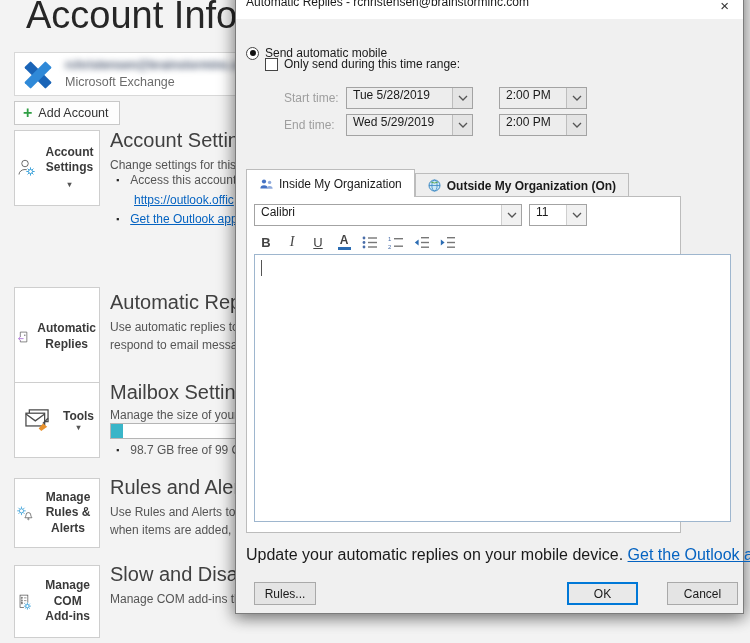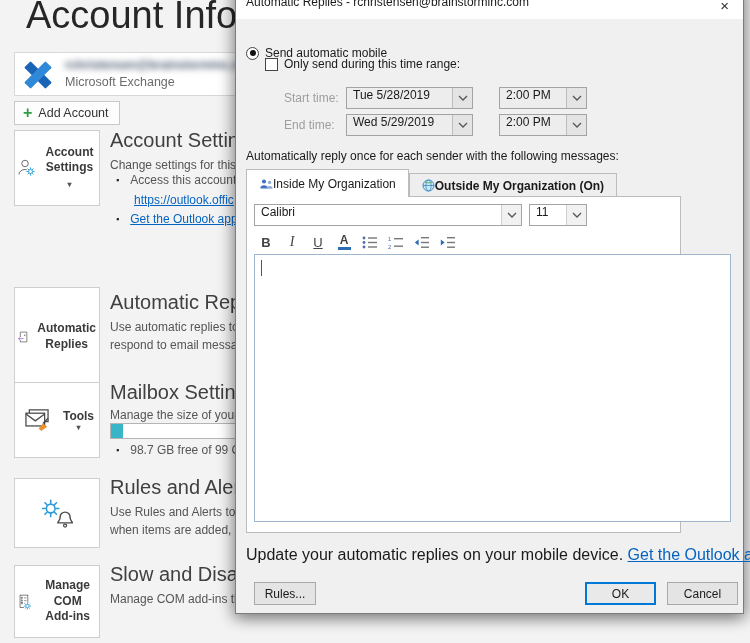--- a/index.html
+++ b/index.html
@@ -50,21 +50,21 @@
   .dis-lbl{position:absolute;left:48px;font-size:12px;color:#9e9e9e}
   .combo{position:absolute;height:22px;border:1px solid #a3a3a3;background:#ededed;display:flex;align-items:flex-start;
     font-size:12px;color:#1a1a1a}
   .combo .val{flex:1;padding:0 6px;white-space:nowrap;overflow:hidden}
   .combo .chev{width:20px;align-self:stretch;display:flex;align-items:center;justify-content:center;
     border-left:1px solid #bdbdbd;background:#e4e4e4}
   .combo.white{background:#fff}
   .combo.white .chev{background:#f1f1f1;border-left:1px solid #cfcfcf}
   .note{left:10px;font-size:12px;color:#1a1a1a;white-space:nowrap}
   .tabstrip{left:10px;top:184px;height:28px;display:flex;align-items:flex-end}
-  .tab{display:flex;align-items:center;gap:0;font-size:12px;color:#1a1a1a;border:1px solid #bcbcbc;
+  .tab{display:flex;align-items:center;gap:6px;font-size:12px;color:#1a1a1a;border:1px solid #bcbcbc;
     border-bottom:none;padding:0 12px;cursor:default}
   .tab.active{height:28px;background:#fff;position:relative;z-index:3}
   .tab.inactive{height:24px;background:#eee;font-weight:bold;}
   .panel{left:10px;top:211px;width:435px;height:337px;background:#fff;border:1px solid #bcbcbc;z-index:1}
   .toolbar-btn{width:24px;height:20px;display:flex;align-items:center;justify-content:center;border:1px solid transparent;cursor:default}
   .tb-b{font-weight:bold;font-size:13px;color:#444}
   .tb-i{font-family:"Liberation Serif",serif;font-style:italic;font-size:14px;color:#444}
   .tb-u{font-size:13px;text-decoration:underline;color:#444}
   .tb-a{font-size:12px;font-weight:bold;color:#444;display:flex;flex-direction:column;align-items:center;line-height:1}
   .tb-a .bar{width:13px;height:3px;background:#2b6cb3;margin-top:1px}
@@ -173,20 +173,21 @@
         <line x1="15" y1="21" x2="15" y2="24"></line>
           <line x1="10.8" y1="19.2" x2="8.6" y2="21.4"></line>
         <line x1="9" y1="15" x2="6" y2="15"></line>
           <line x1="10.8" y1="10.8" x2="8.6" y2="8.6"></line>
         <line x1="15" y1="9" x2="15" y2="6"></line>
           <line x1="19.2" y1="10.8" x2="21.4" y2="8.6"></line>
       </g>
       <path d="M23 31 c0 -2.5 2.5 -2 2.5 -6.5 a5.5 5.5 0 0 1 11 0 c0 4.5 2.5 4 2.5 6.5 z" fill="#fff" stroke="var(--icon-grey)" stroke-width="1.6"></path>
       <circle cx="31" cy="34" r="1.7" fill="none" stroke="var(--icon-grey)" stroke-width="1.4"></circle>
     </svg>
+    <div class="lbl">Manage Rules &amp; Alerts</div>
   </div>
   <h2 class="abs sec-h" style="top:476px">Rules and Alerts</h2>
   <div class="abs sec-p" style="top:503px">Use Rules and Alerts to h</div>
   <div class="abs sec-p" style="top:521px">when items are added, c</div>
 
   <div class="abs side-card" style="top:565px;height:73px">
     <svg width="40" height="38" viewBox="0 0 40 40">
       <rect x="11" y="5" width="17" height="27" fill="#fff" stroke="var(--icon-grey)" stroke-width="1.5"></rect>
       <g stroke="var(--icon-grey)" stroke-width="1.2" fill="none">
         <rect x="14" y="9.5" width="2.6" height="2.6"></rect>
@@ -259,21 +260,20 @@
   </div>
   <div class="abs combo" style="left:263px;top:129px;width:88px">
     <span class="val">2:00 PM</span>
     <span class="chev">
         <svg width="10" height="6" viewBox="0 0 10 6">
           <path d="M1 1 L5 5 9 1" fill="none" stroke="#555" stroke-width="1.3"></path>
         </svg>
       </span>
   </div>
 
-  <div class="abs note" style="top:164px">Automatically reply once for each sender with the following messages:</div>
 
   <div class="abs tabstrip">
     <div class="tab active">
       <svg width="14" height="12" viewBox="0 0 14 12">
         <circle cx="5" cy="3.5" r="2.1" fill="#4472c4"></circle>
           <path d="M1.4 10.5 a3.6 3.2 0 0 1 7.2 0 z" fill="#4472c4"></path>
         <circle cx="10.6" cy="4.4" r="1.7" fill="#8faadc"></circle>
           <path d="M7.6 10.8 a3 2.7 0 0 1 6 0 z" fill="#8faadc"></path>
       </svg>
       <span>Inside My Organization</span>
@@ -364,15 +364,15 @@
       <span></span>
     </div>
   </div>
 
   <div class="abs footer-note">
     <span>Update your automatic replies on your mobile device.</span>
     <a class="lnk">Get the Outlook app</a>
   </div>
 
   <div class="btn" style="left:18px;top:597px;width:62px">Rules...</div>
-  <div class="btn focused" style="left:349px;top:597px;width:71px">OK</div>
+  <div class="btn focused" style="left:331px;top:597px;width:71px">OK</div>
   <div class="btn" style="left:431px;top:597px;width:71px">Cancel</div>
 </div>
 
 </body></html>

